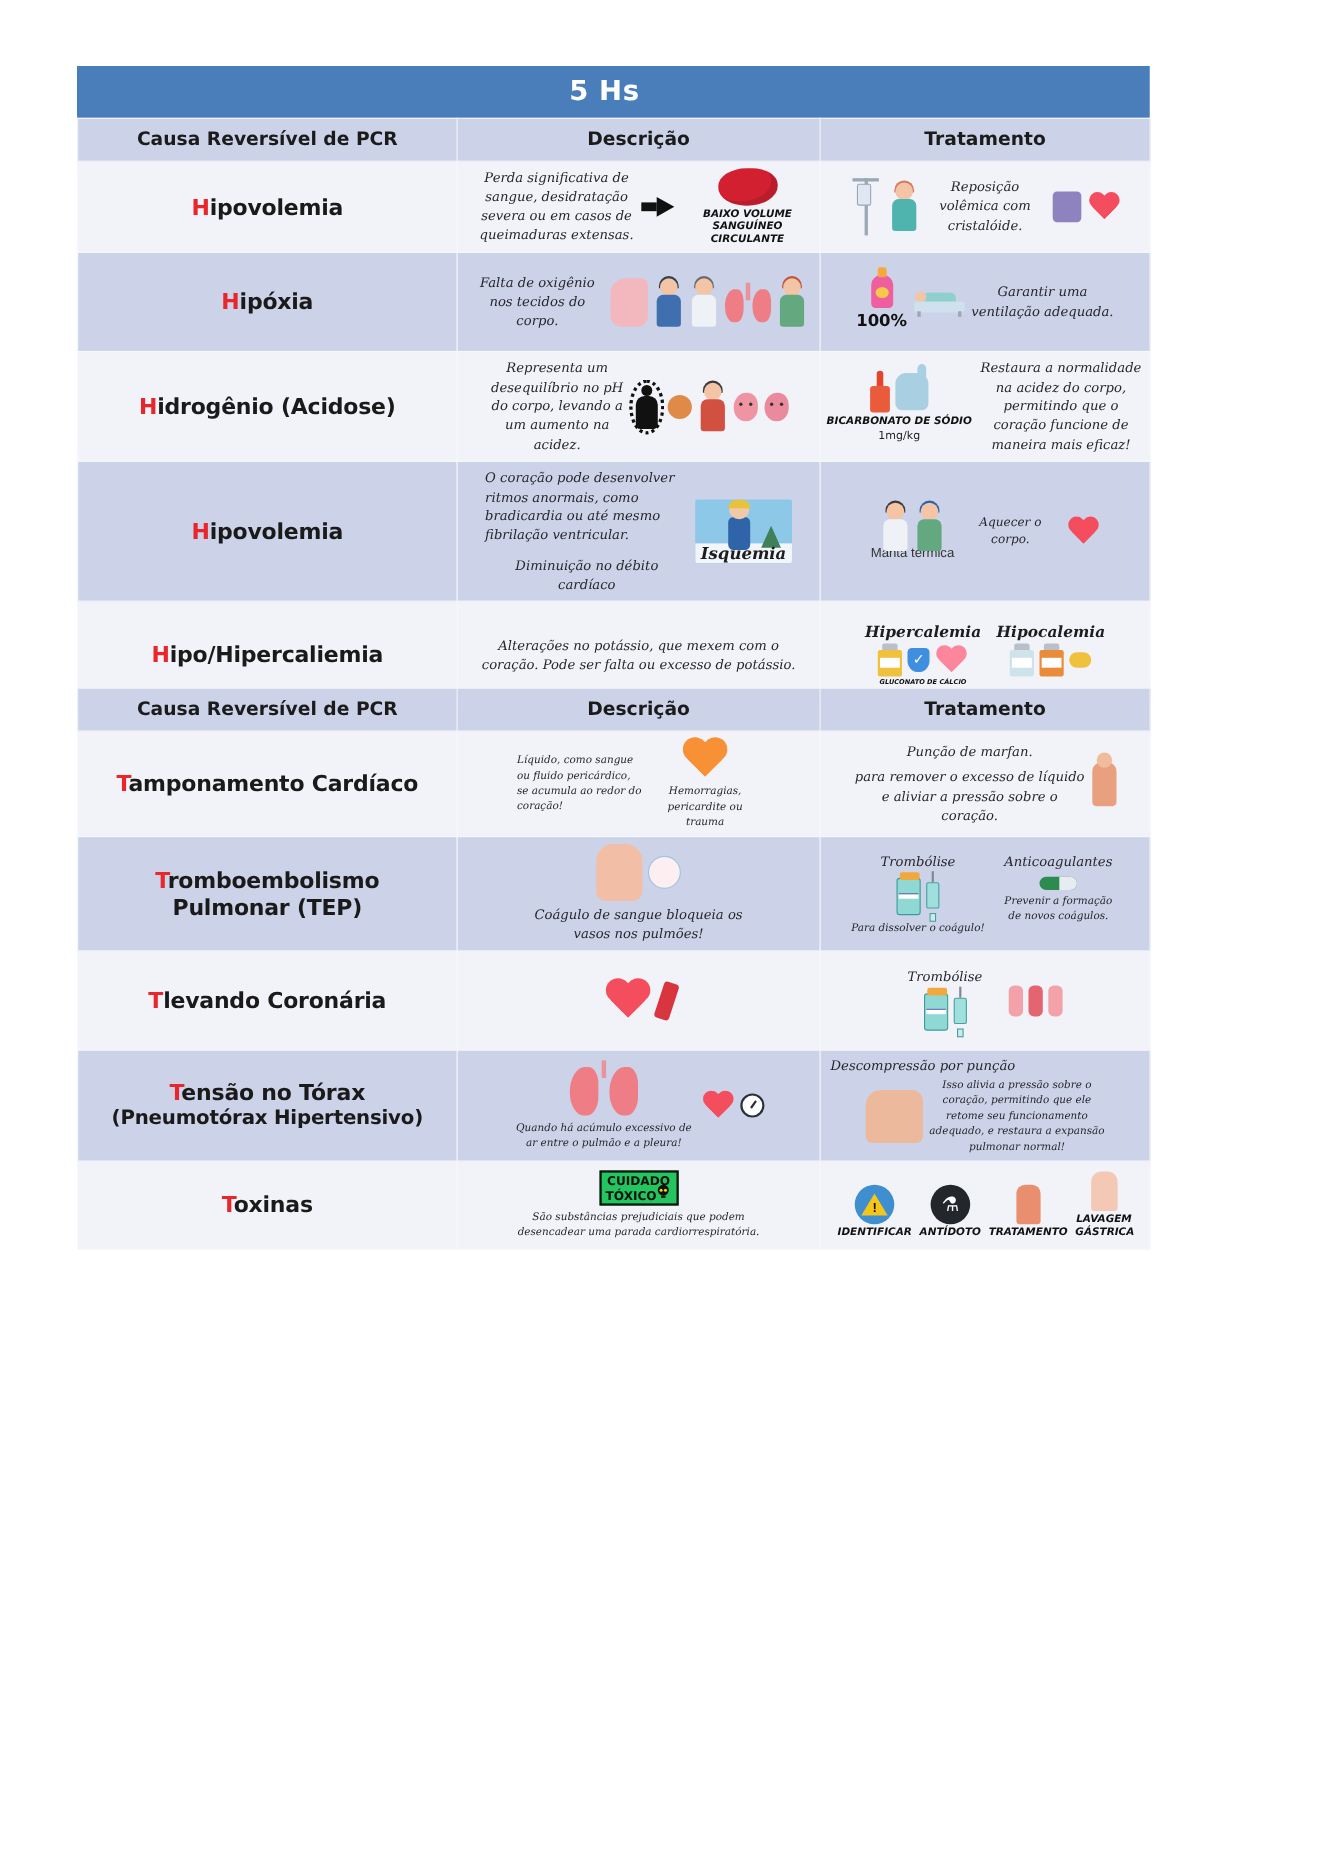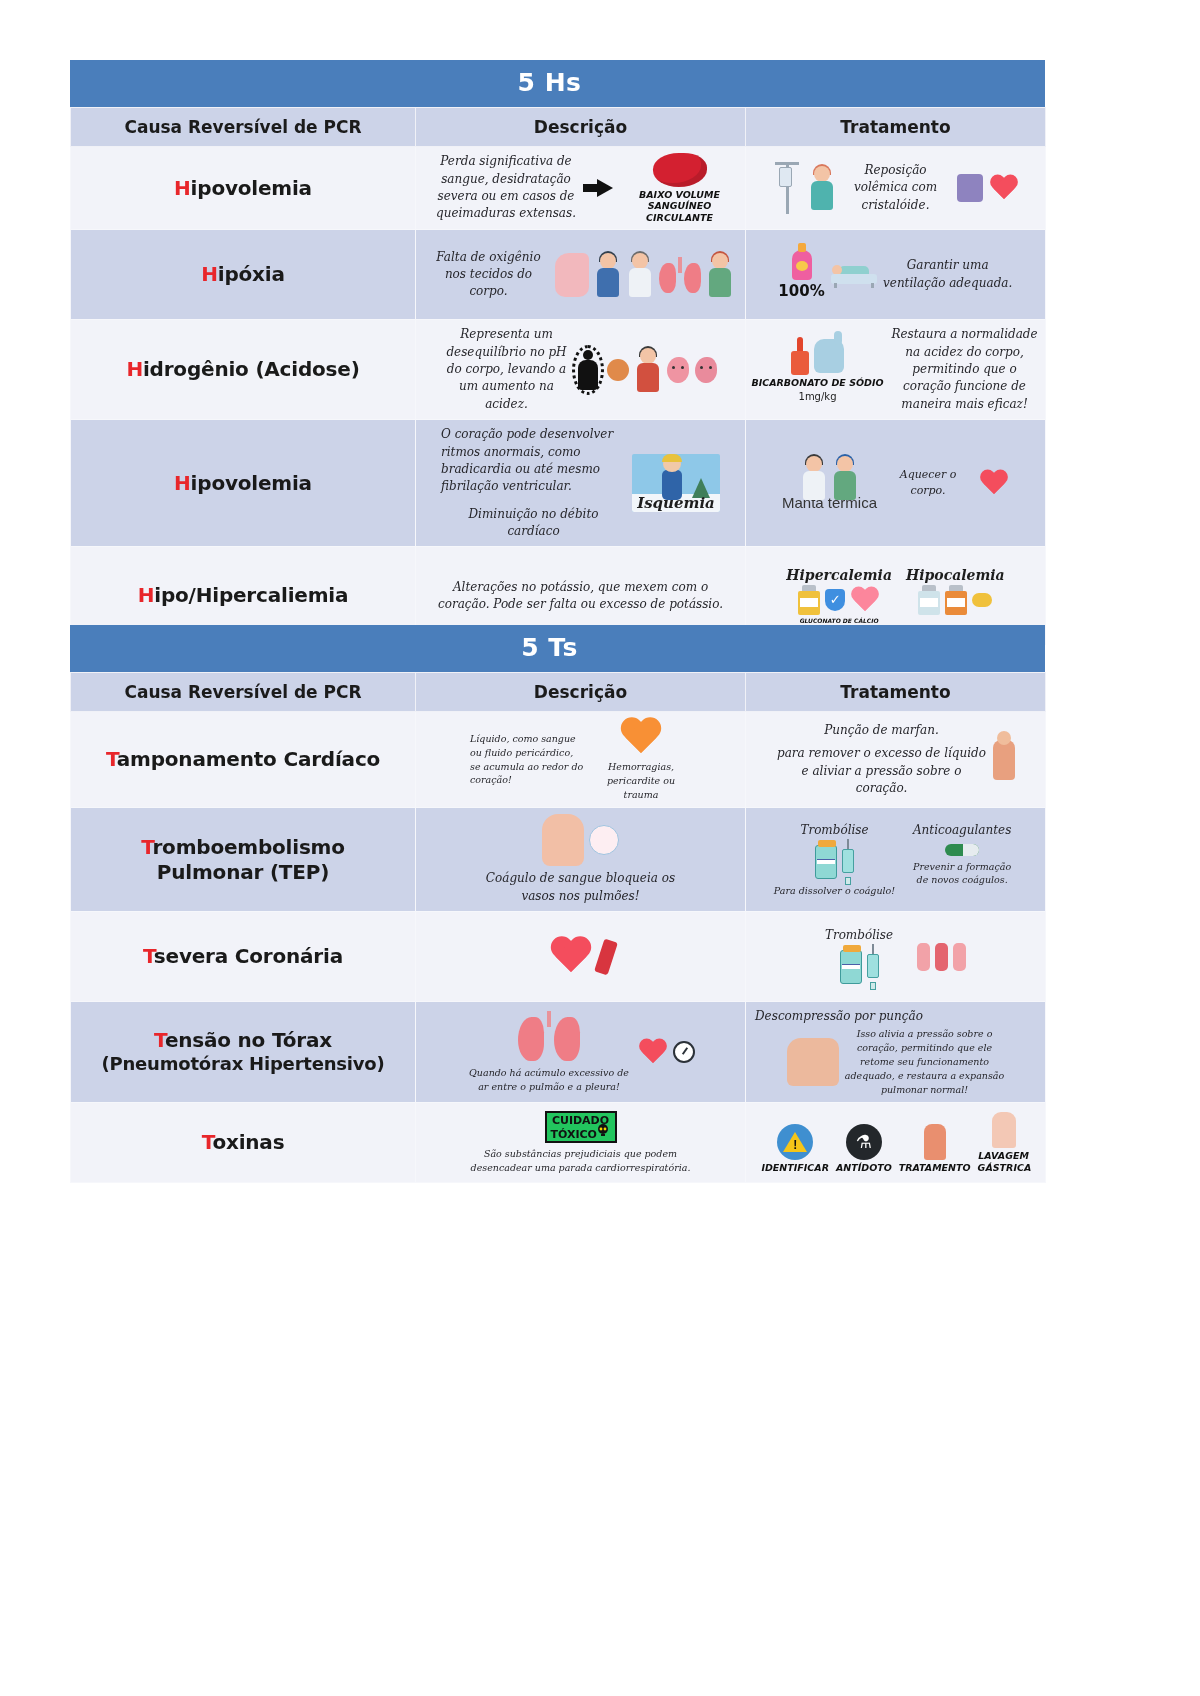--- a/index.html
+++ b/index.html
@@ -79,21 +79,21 @@
     font-family: "DejaVu Sans", sans-serif;
     font-weight: bold;
     font-style: italic;
     font-size: 9.5px;
     text-align: center;
     color: #111;
     line-height: 1.2;
   }
   .label-plain {
     font-family: "Liberation Sans", sans-serif;
-    font-size: 15px;
+    font-size: 12px;
     color: #333;
     text-align: center;
   }
   .mgkg { font-family: "DejaVu Sans", sans-serif; font-size: 10px; text-align: center; color:#222; }
 
   
   .art { position: relative; flex: none; }
 
   .blood-blob {
     width: 54px; height: 34px; background: #d32030; border-radius: 50% 45% 55% 50%;
@@ -488,21 +488,20 @@
               </div>
             </div>
           </td>
         </tr>
 
       </tbody>
     </table>
   </div>
 
   <div class="table-block" id="table-ts">
-    <div class="title-bar">5 Ts</div>
     <table>
       <colgroup>
           <col class="c-cause">
           <col class="c-desc">
           <col class="c-treat">
         </colgroup>
       <thead>
         <tr>
           <th class="col-head">Causa Reversível de PCR</th>
           <th class="col-head">Descrição</th>
@@ -571,21 +570,21 @@
                 <div class="script">Anticoagulantes</div>
                 <div class="art anticoag-pill"></div>
                 <div class="script tiny" style="max-width:110px">Prevenir a formação de novos coágulos.</div>
               </div>
             </div>
           </td>
         </tr>
 
         <tr class="row-light" style="height:90px">
           <td>
-            <div class="cause-name"><span class="lead">T</span><span>severa Coronária</span></div>
+            <div class="cause-name"><span class="lead">T</span><span>levando Coronária</span></div>
           </td>
           <td>
             <div class="cell-flex">
               <div class="art heart big"></div>
               <div class="art" style="width:14px;height:34px;background:#d8353f;border-radius:3px;transform:rotate(18deg)"></div>
             </div>
           </td>
           <td>
             <div class="cell-flex" style="gap:24px">
               <div class="stack" style="gap:3px">

